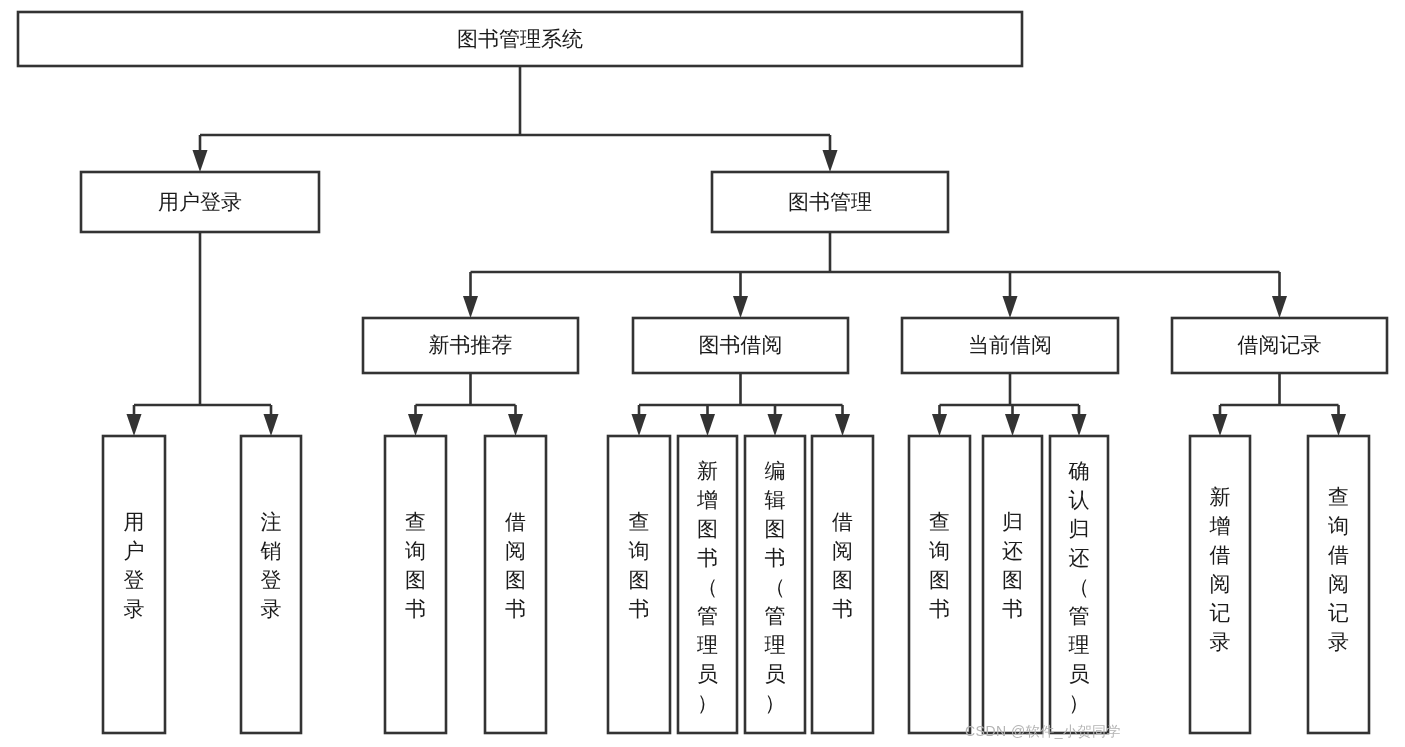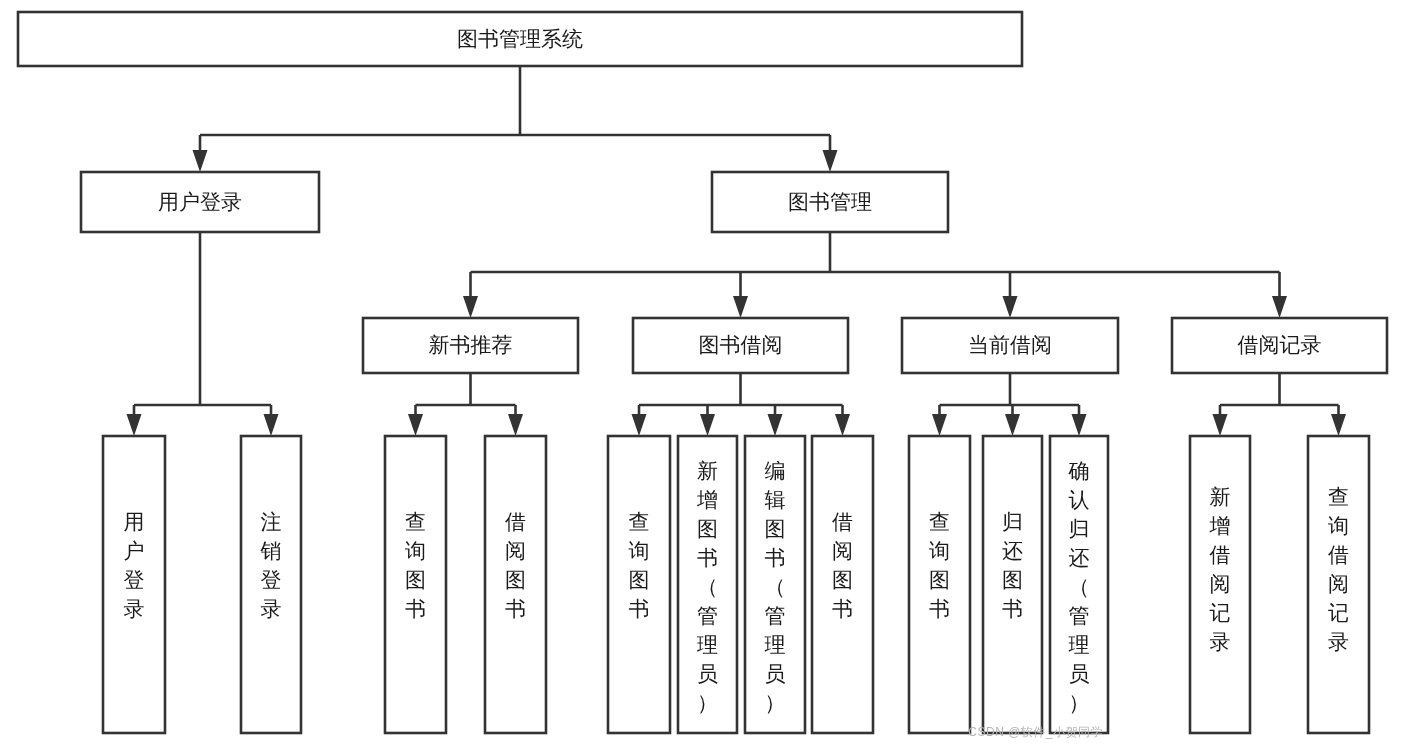--- a/index.html
+++ b/index.html
@@ -53,24 +53,24 @@
   }
   .node-label-v {
     font-family: "Liberation Sans", "DejaVu Sans", sans-serif;
     font-size: 21px;
     fill: #1b1b1b;
     text-anchor: middle;
     white-space: pre;
   }
   .watermark {
     position: absolute;
-    right: 32px;
+    right: 14px;
     bottom: 6px;
     font-family: "Liberation Sans", "DejaVu Sans", sans-serif;
-    font-size: 12px;
+    font-size: 14px;
     color: #b4b4b4;
     letter-spacing: 0.5px;
     user-select: none;
     pointer-events: none;
   }
 </style>
 </head>
 <body>
 
 <div id="diagram-root">

